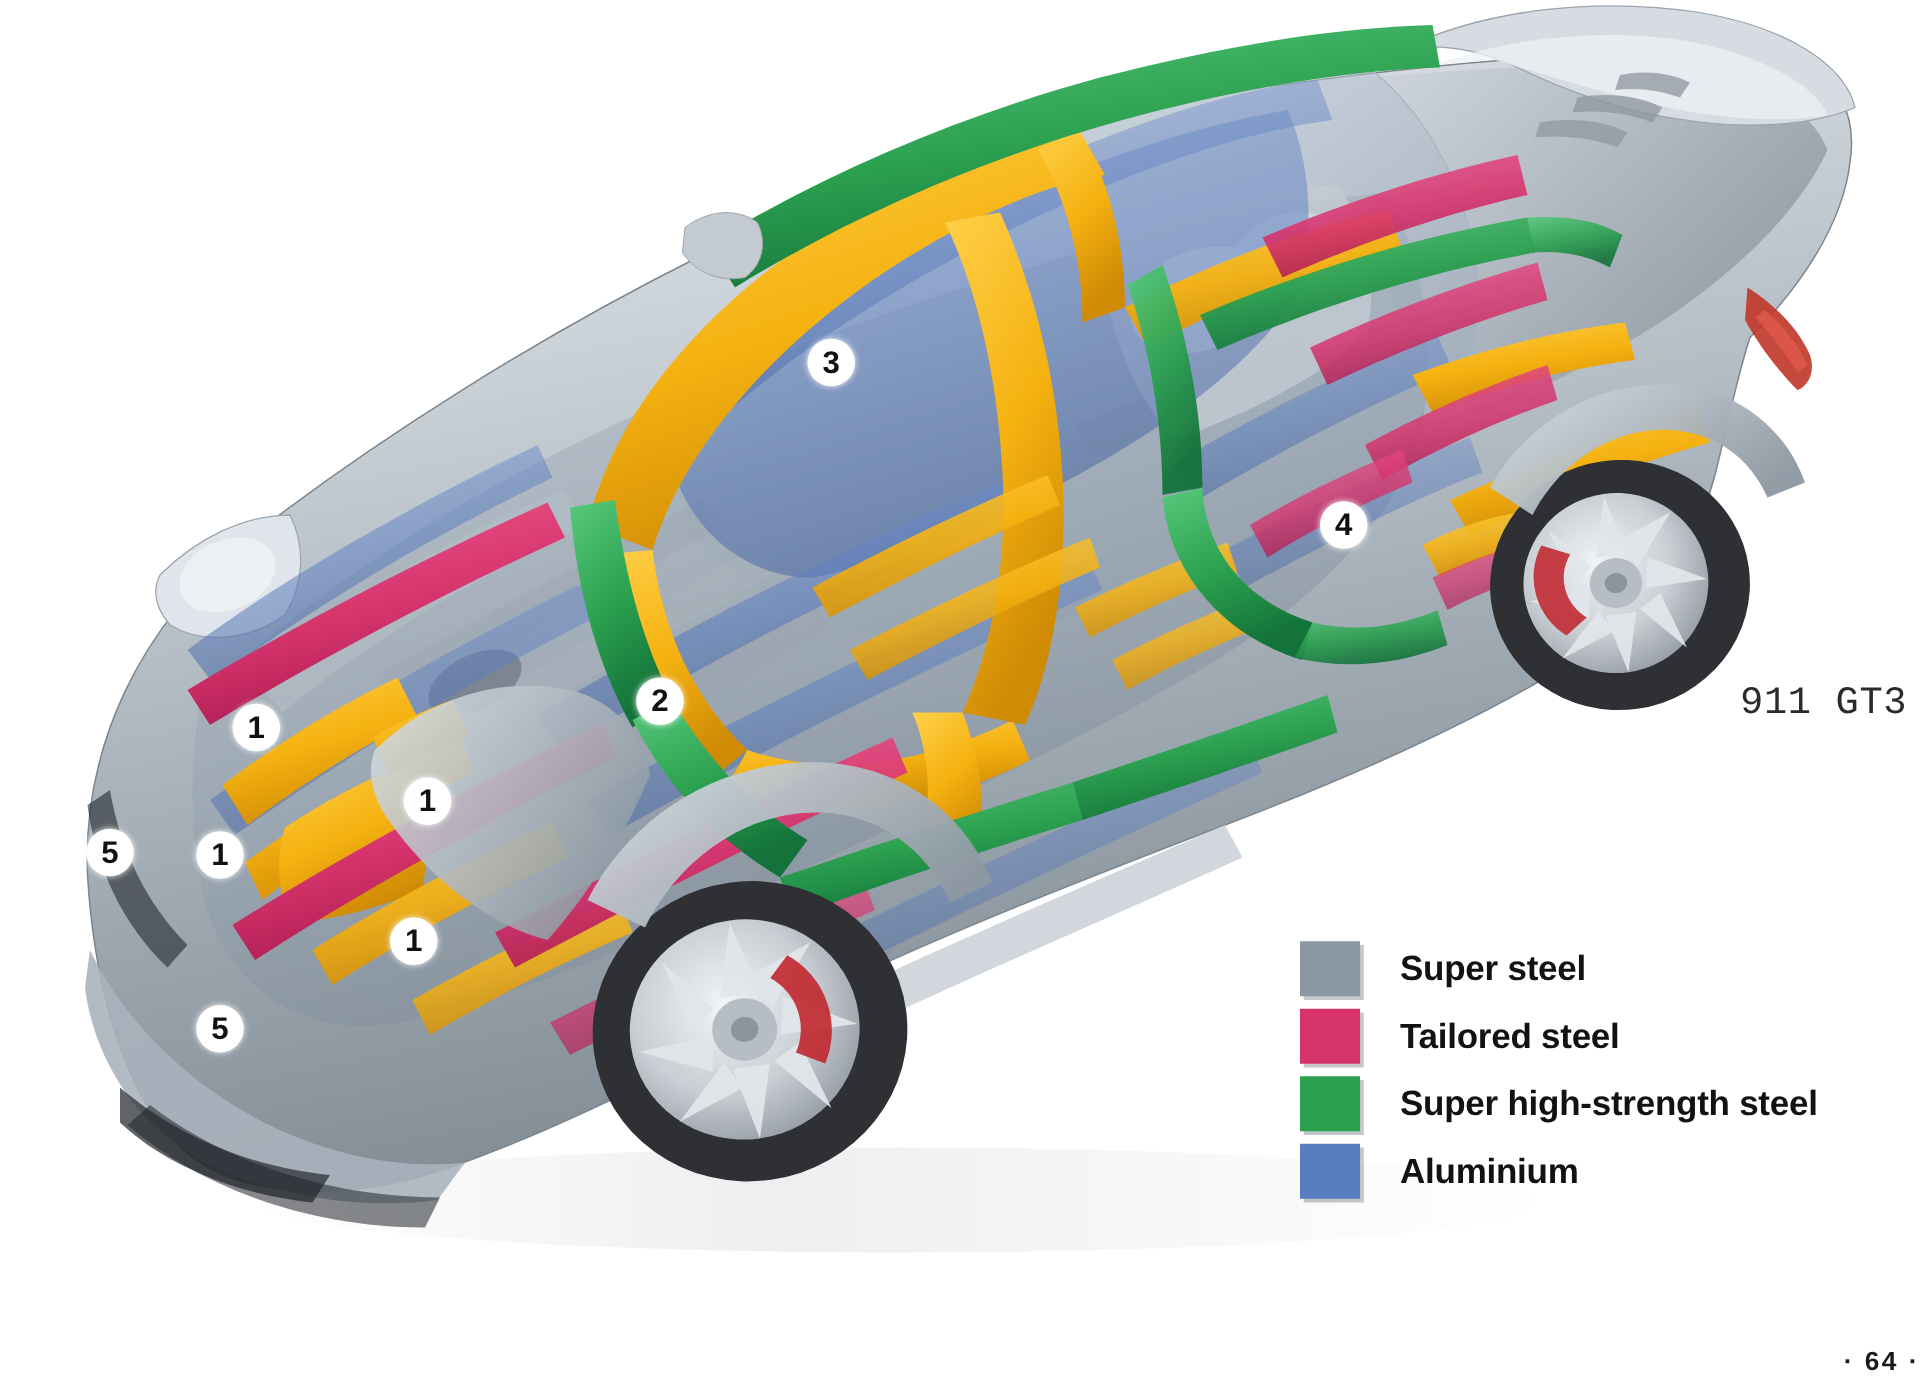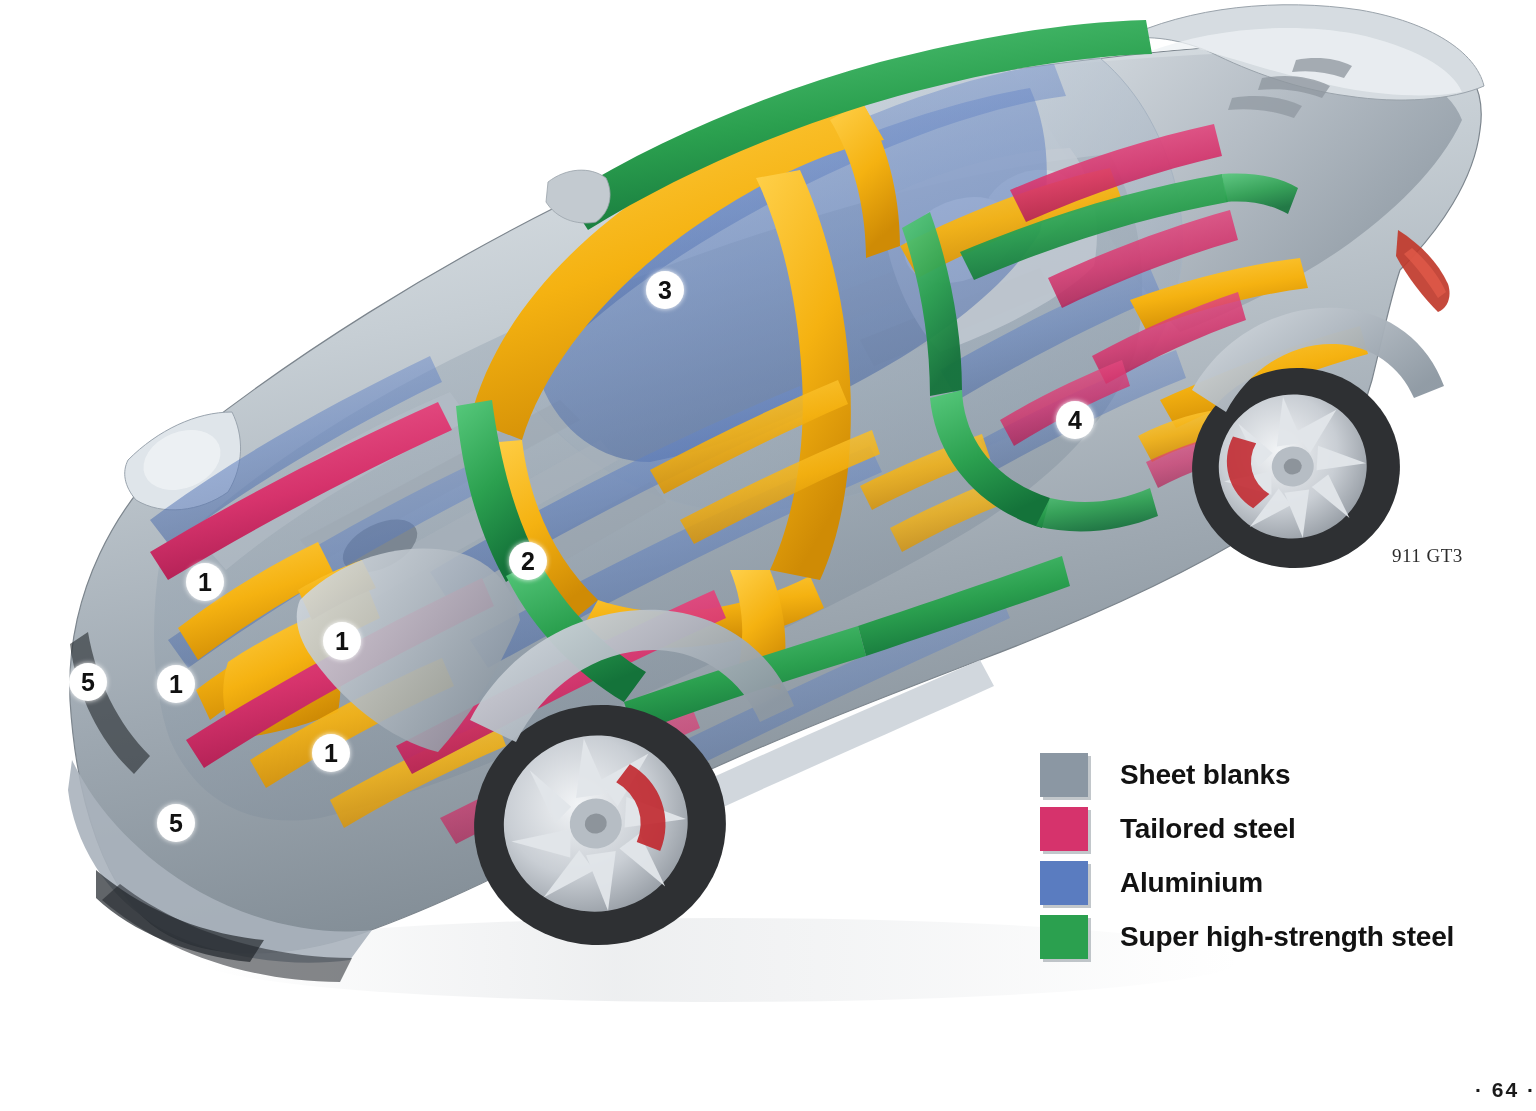--- a/index.html
+++ b/index.html
@@ -55,22 +55,22 @@
     box-shadow: 0 0 5px rgba(255,255,255,0.95);
     z-index: 40;
     user-select: none;
   }
 
   
   #model-label {
     position: absolute;
     left: 1392px;
     top: 545px;
-    font-family: Liberation Serif, serif;
-    font-size: 19px;
+    font-family: Liberation Mono, monospace;
+    font-size: 31px;
     color: #2b2b2b;
     letter-spacing: 0.5px;
     white-space: nowrap;
     z-index: 30;
   }
 
   
   #legend {
     position: absolute;
     left: 1040px;
@@ -394,36 +394,36 @@
     <div class="callout" style="left:88px; top:682px;">5</div>
     <div class="callout" style="left:176px; top:823px;">5</div>
 
     <div id="model-label">911 GT3</div>
   </div>
 
   <div id="legend">
 
     <div class="legend-row">
       <span class="legend-swatch" style="background:#8b97a3;"></span>
-      <span class="legend-label">Sheet blanks</span>
+      <span class="legend-label">Super steel</span>
     </div>
 
     <div class="legend-row">
       <span class="legend-swatch" style="background:#d6336c;"></span>
       <span class="legend-label">Tailored steel</span>
     </div>
 
 
     <div class="legend-row">
+      <span class="legend-swatch" style="background:#2ba04f;"></span>
+      <span class="legend-label">Super high-strength steel</span>
+    </div>
+
+    <div class="legend-row">
       <span class="legend-swatch" style="background:#5a7cc0;"></span>
       <span class="legend-label">Aluminium</span>
     </div>
 
-    <div class="legend-row">
-      <span class="legend-swatch" style="background:#2ba04f;"></span>
-      <span class="legend-label">Super high-strength steel</span>
-    </div>
-
   </div>
 
   <div id="page-number">· 64 ·</div>
 
 </div>
 
 </body></html>

